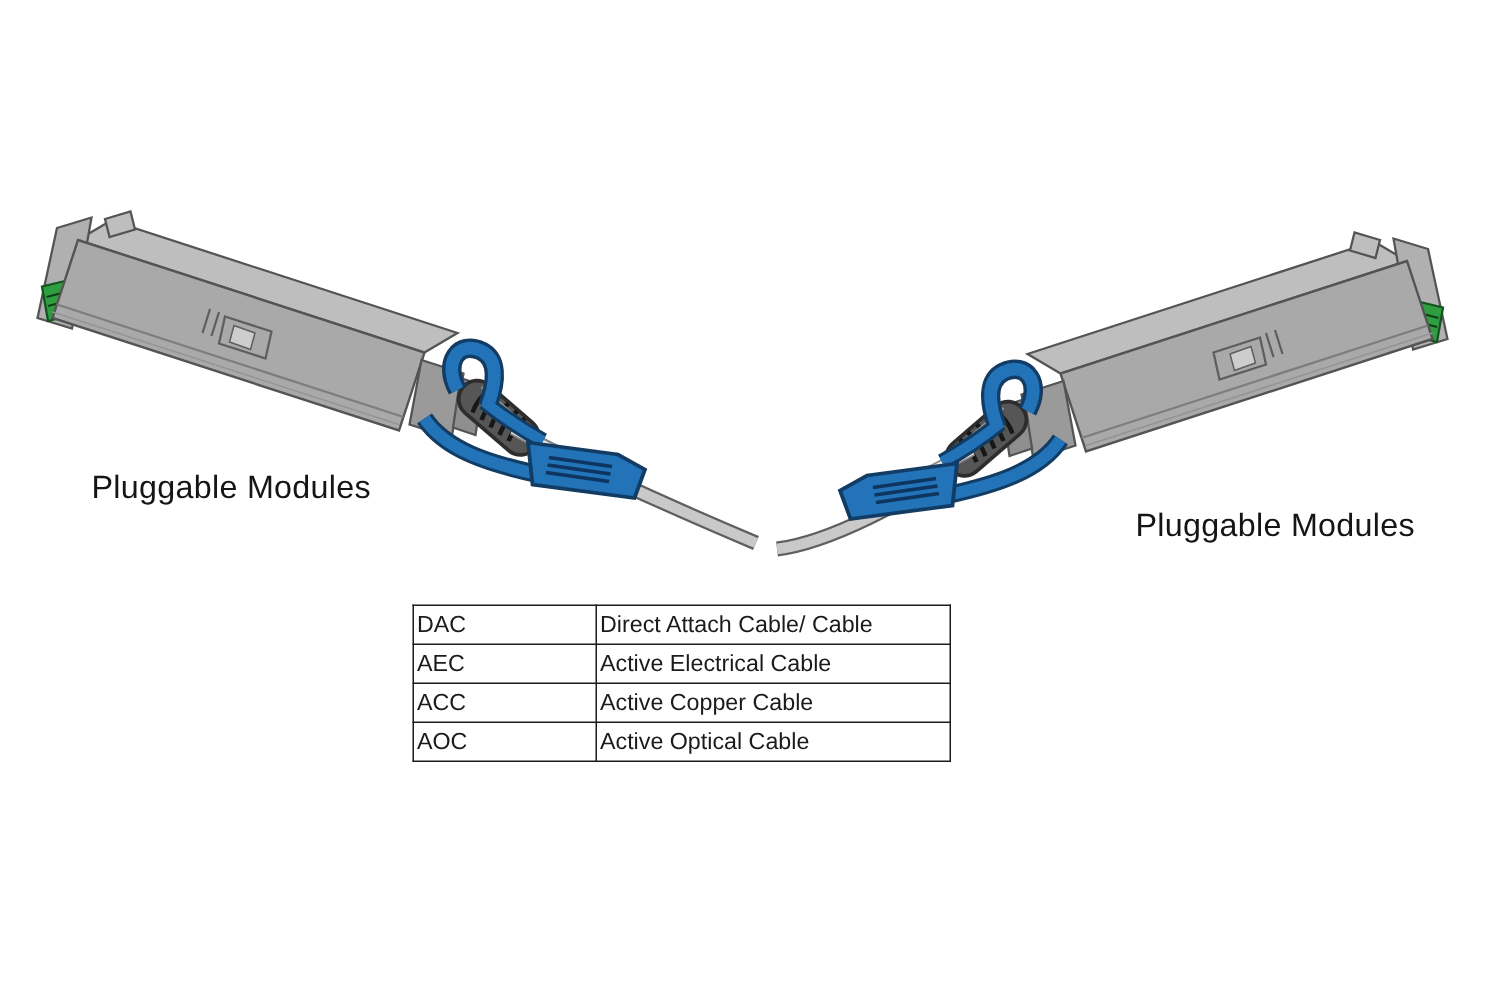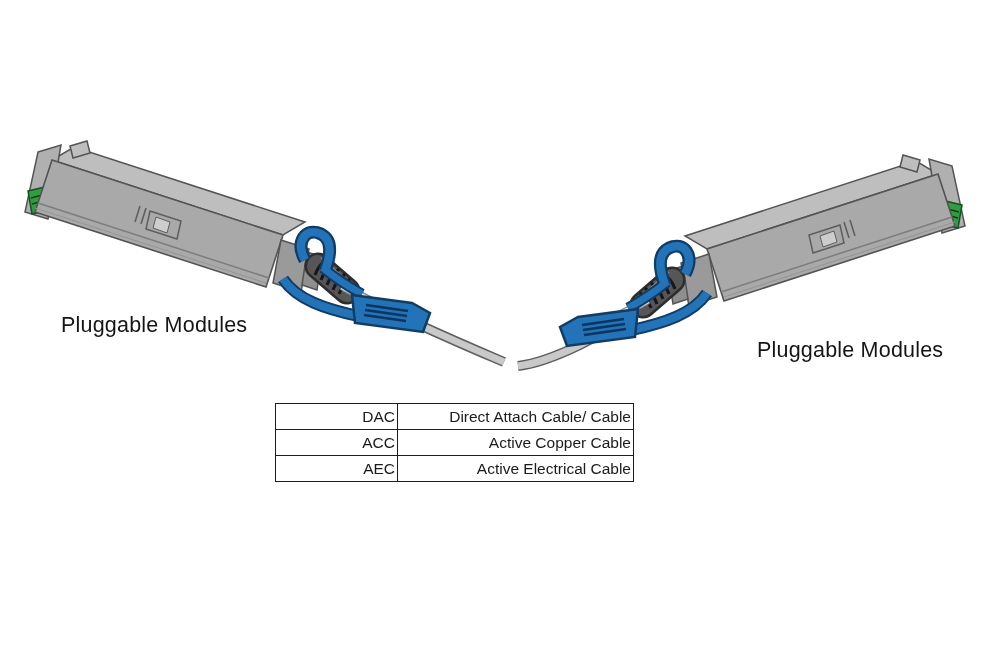--- a/index.html
+++ b/index.html
@@ -34,21 +34,21 @@
     left: 275px;
     top: 403px;
     border-collapse: collapse;
     table-layout: fixed;
     width: 358px;
     font-size: 15.5px;
     color: #1b1b1b;
   }
   .acronym-table td {
     border: 1.6px solid #1c1c1c;
-    text-align: right;
+    text-align: left;
     vertical-align: middle;
     height: 25px;
     padding: 0 2px;
     overflow: hidden;
     white-space: nowrap;
   }
   .acronym-table col.c-abbr    { width: 122px; }
   .acronym-table col.c-meaning { width: 236px; }
 </style>
 </head>
@@ -139,23 +139,27 @@
     <colgroup>
         <col class="c-abbr">
         <col class="c-meaning">
       </colgroup>
     <tbody>
       <tr>
         <td>DAC</td>
         <td>Direct Attach Cable/ Cable</td>
       </tr>
       <tr>
+        <td>AEC</td>
+        <td>Active Electrical Cable</td>
+      </tr>
+      <tr>
         <td>ACC</td>
         <td>Active Copper Cable</td>
       </tr>
       <tr>
-        <td>AEC</td>
-        <td>Active Electrical Cable</td>
+        <td>AOC</td>
+        <td>Active Optical Cable</td>
       </tr>
     </tbody>
   </table>
 
 </div>
 
 </body></html>

